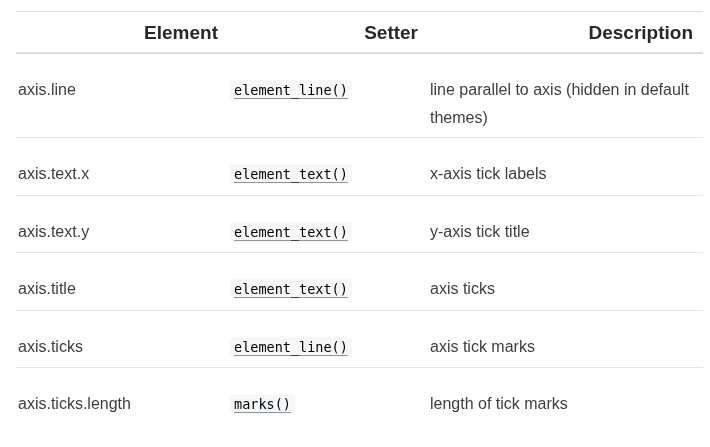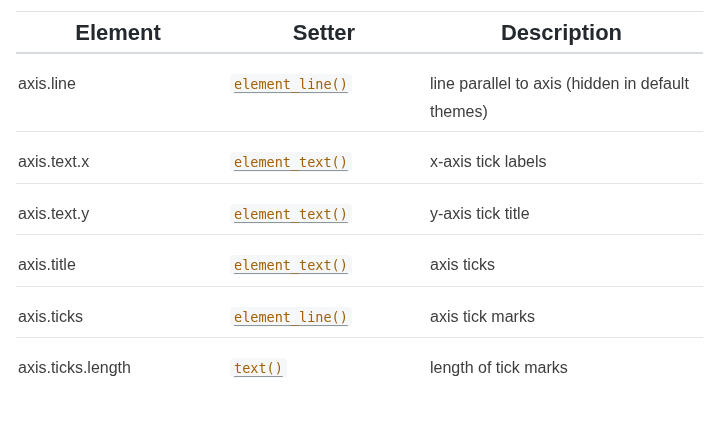--- a/index.html
+++ b/index.html
@@ -23,42 +23,42 @@
     width: 687px;
     border-collapse: collapse;
     border-top: 1px solid #dee2e6;
     table-layout: fixed;
   }
   col.col-element { width: 212px; }
   col.col-setter  { width: 200px; }
   col.col-desc    { width: 275px; }
 
   th {
-    text-align: center;
+    text-align: right;
     font-weight: 700;
     color: #24292e;
-    font-size: 22px;
+    font-size: 19px;
     padding: 7px 10px 6px 2px;
     line-height: 27px;
     border-bottom: 2px solid #d6dbe0;
     vertical-align: top;
   }
   td {
-    padding: 16px 10px 6px 2px;
+    padding: 22px 10px 6px 2px;
     line-height: 27.5px;
     vertical-align: top;
     border-bottom: 1px solid #e2e6e9;
   }
   tbody tr:last-child td {
     border-bottom: none;
   }
   code.setter-chip {
     font-family: "DejaVu Sans Mono", "Liberation Mono", monospace;
     font-size: 13.5px;
-    color: #a16207;
+    color: #000000;
     background: #f6f7f8;
     border-radius: 4px;
     padding: 2px 4px 2px 4px;
     text-decoration: underline;
     text-decoration-color: #8f969c;
     text-decoration-thickness: 1px;
     text-underline-offset: 3px;
     cursor: pointer;
     white-space: nowrap;
     text-align: center;
@@ -102,18 +102,18 @@
         <td><code class="setter-chip">element_text()</code></td>
         <td>axis ticks</td>
       </tr>
       <tr>
         <td>axis.ticks</td>
         <td><code class="setter-chip">element_line()</code></td>
         <td>axis tick marks</td>
       </tr>
       <tr>
         <td>axis.ticks.length</td>
-        <td><code class="setter-chip">text()</code></td>
+        <td><code class="setter-chip">marks()</code></td>
         <td>length of tick marks</td>
       </tr>
     </tbody>
   </table>
 </div>
 
 </body></html>

